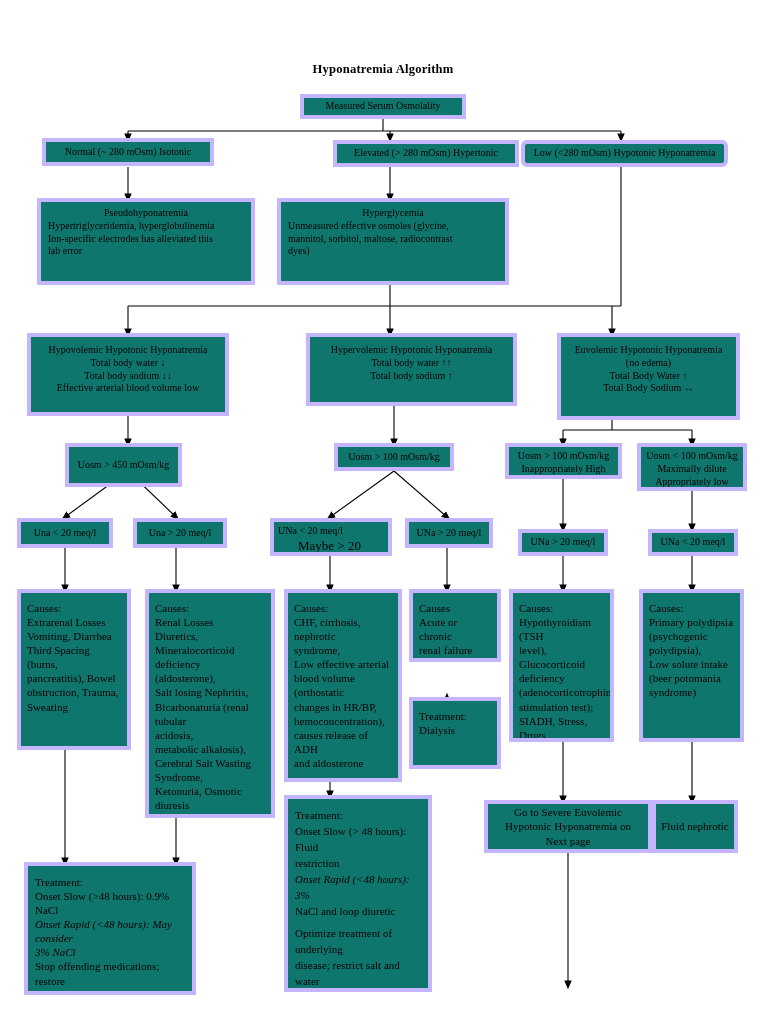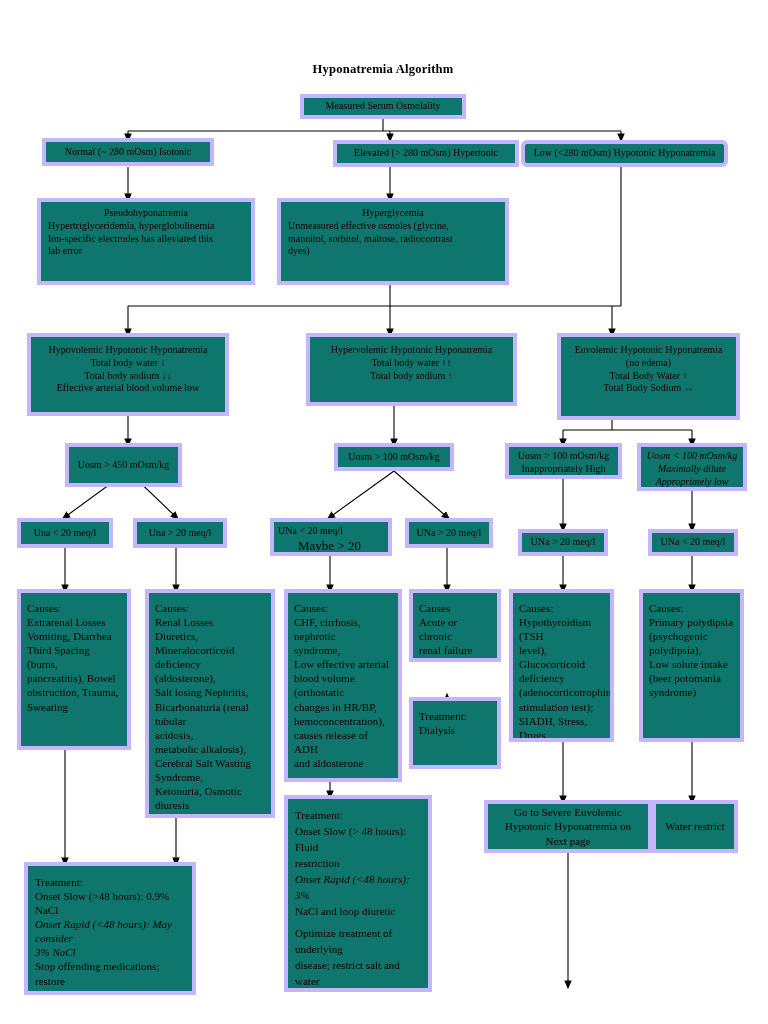--- a/index.html
+++ b/index.html
@@ -176,21 +176,21 @@
   <div class="box ctr t10 vcenter" style="left:65px; top:443px; width:117px; height:44px;">
     <div>Uosm &gt; 450 mOsm/kg</div>
   </div>
   <div class="box ctr t10 vcenter" style="left:334px; top:443px; width:120px; height:28px;">
     <div>Uosm &gt; 100 mOsm/kg</div>
   </div>
   <div class="box ctr t10" style="left:505px; top:443px; width:117px; height:36px; padding:3px 2px;">
     <div>Uosm &gt; 100 mOsm/kg</div>
     <div>Inappropriately High</div>
   </div>
-  <div class="box ctr t10" style="left:637px; top:443px; width:110px; height:48px; padding:3px 2px;font-style:italic;">
+  <div class="box ctr t10" style="left:637px; top:443px; width:110px; height:48px; padding:3px 2px;">
     <div>Uosm &lt; 100 mOsm/kg</div>
     <div>Maximally dilute</div>
     <div>Appropriately low</div>
   </div>
 
   <div class="box ctr t10 vcenter" style="left:17px; top:518px; width:96px; height:30px;">
     <div>Una &lt; 20 meq/l</div>
   </div>
   <div class="box ctr t10 vcenter" style="left:133px; top:518px; width:94px; height:30px;">
     <div>Una &gt; 20 meq/l</div>
@@ -298,16 +298,16 @@
     <div>intake; give loop diuretics</div>
   </div>
 
   <div class="box ctr t9 vcenter" style="left:484px; top:800px; width:168px; height:53px;">
     <div>Go to Severe Euvolemic</div>
     <div>Hypotonic Hyponatremia on</div>
     <div>Next page</div>
   </div>
 
   <div class="box ctr t9 vcenter" style="left:652px; top:800px; width:86px; height:53px;">
-    <div>Water restrict</div>
+    <div>Fluid nephrotic</div>
   </div>
 
 </div>
 
 </body></html>

